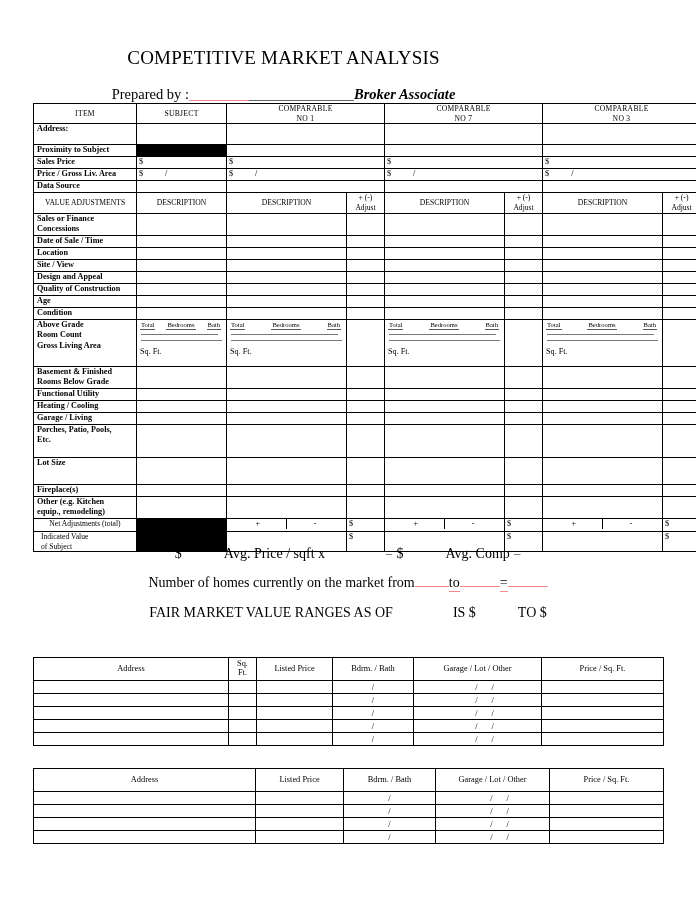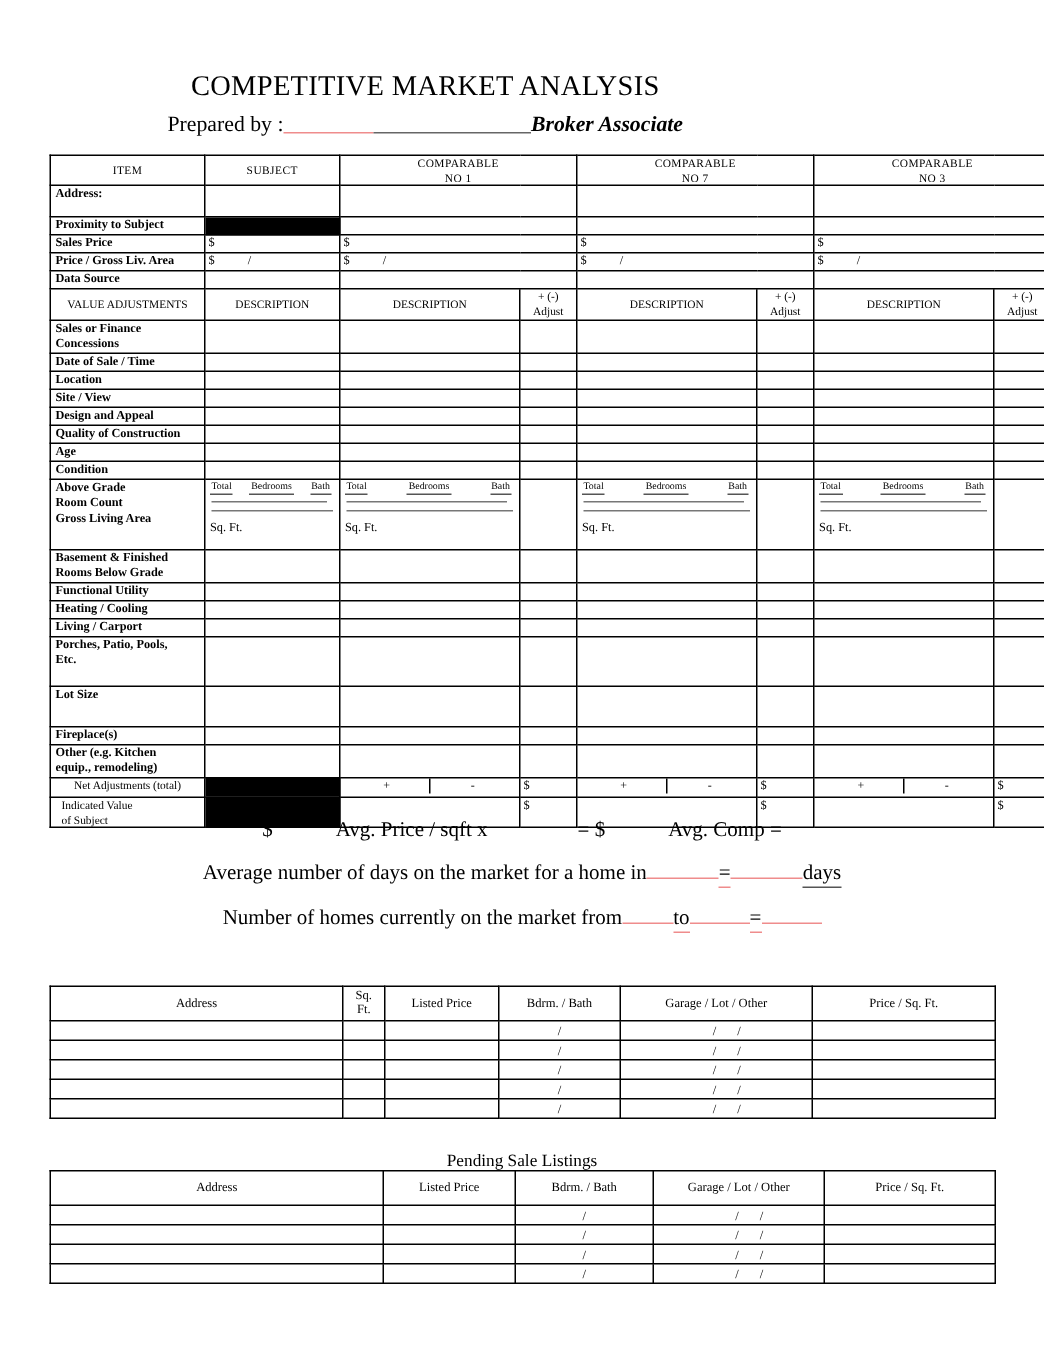--- a/index.html
+++ b/index.html
@@ -16,21 +16,21 @@
   .title{
     text-align:center;
     font-size:19px;
     letter-spacing:.2px;
     padding-top:48px;
     line-height:1.1;
   }
   .prepared{
     text-align:center;
     font-size:14.5px;
-    margin-top:5px;
+    margin-top:17px;
     white-space:nowrap;
   }
   .ul-gray{
     display:inline-block;
     border-bottom:1px solid #666;
     height:14px;
     vertical-align:-2px;
   }
   .ul-red{
     display:inline-block;
@@ -401,21 +401,21 @@
           <td class="lbl" style="height:11px">Heating / Cooling</td>
           <td></td>
           <td></td>
           <td></td>
           <td></td>
           <td></td>
           <td></td>
           <td></td>
         </tr>
         <tr>
-          <td class="lbl" style="height:11px">Living / Carport</td>
+          <td class="lbl" style="height:11px">Garage / Living</td>
           <td></td>
           <td></td>
           <td></td>
           <td></td>
           <td></td>
           <td></td>
           <td></td>
         </tr>
         <tr>
           <td class="lbl" style="height:32px">Porches,  Patio,  Pools,<br>Etc.</td>
@@ -488,28 +488,28 @@
         <td class="dollar">$</td>
       </tr>
     </tbody>
   </table>
 
   <div class="mid">
     <div class="ln">
       <span>$</span><span class="gap"></span><span>Avg. Price / sqft  x</span><span class="gap-lg"></span><span>= $</span><span class="gap"></span><span>Avg. Comp =</span>
     </div>
 
-    <div class="ln">
-      <span>Average number of days on the market for a home in</span><span class="ul-red-in" style="width:48px"></span><span class="ul-red-in">=</span><span class="ul-red-in" style="width:48px"></span><span class="ul-gray-in">days</span>
-    </div>
 
     <div class="ln">
       <span>Number of homes currently on the market from</span><span class="ul-red-in" style="width:34px"></span><span class="ul-red-in">to</span><span class="ul-red-in" style="width:40px"></span><span class="ul-red-in">=</span><span class="ul-red-in" style="width:40px"></span>
     </div>
 
+    <div class="ln">
+      <span>FAIR MARKET VALUE RANGES AS OF</span><span class="gap-lg"></span><span>IS $</span><span class="gap"></span><span>TO $</span>
+    </div>
   </div>
 
   <div class="blk1">
     <table class="lst" id="comp-listings">
       <colgroup>
         <col style="width:195px">
           <col style="width:28px">
           <col style="width:76px">
         <col style="width:81px">
           <col style="width:128px">
@@ -562,21 +562,20 @@
             <td></td>
             <td><span class="sl">/</span></td>
             <td><span class="sl2">/</span><span class="sl">/</span></td>
             <td></td>
           </tr>
         </tbody>
     </table>
   </div>
 
   <div class="blk2">
-    <div class="cap">Pending Sale Listings</div>
     <table class="lst" id="pend-listings">
       <colgroup>
         <col style="width:222px">
           <col style="width:88px">
         <col style="width:92px">
           <col style="width:114px">
           <col style="width:114px">
       </colgroup>
       <tbody id="pend-body">
           <tr>

